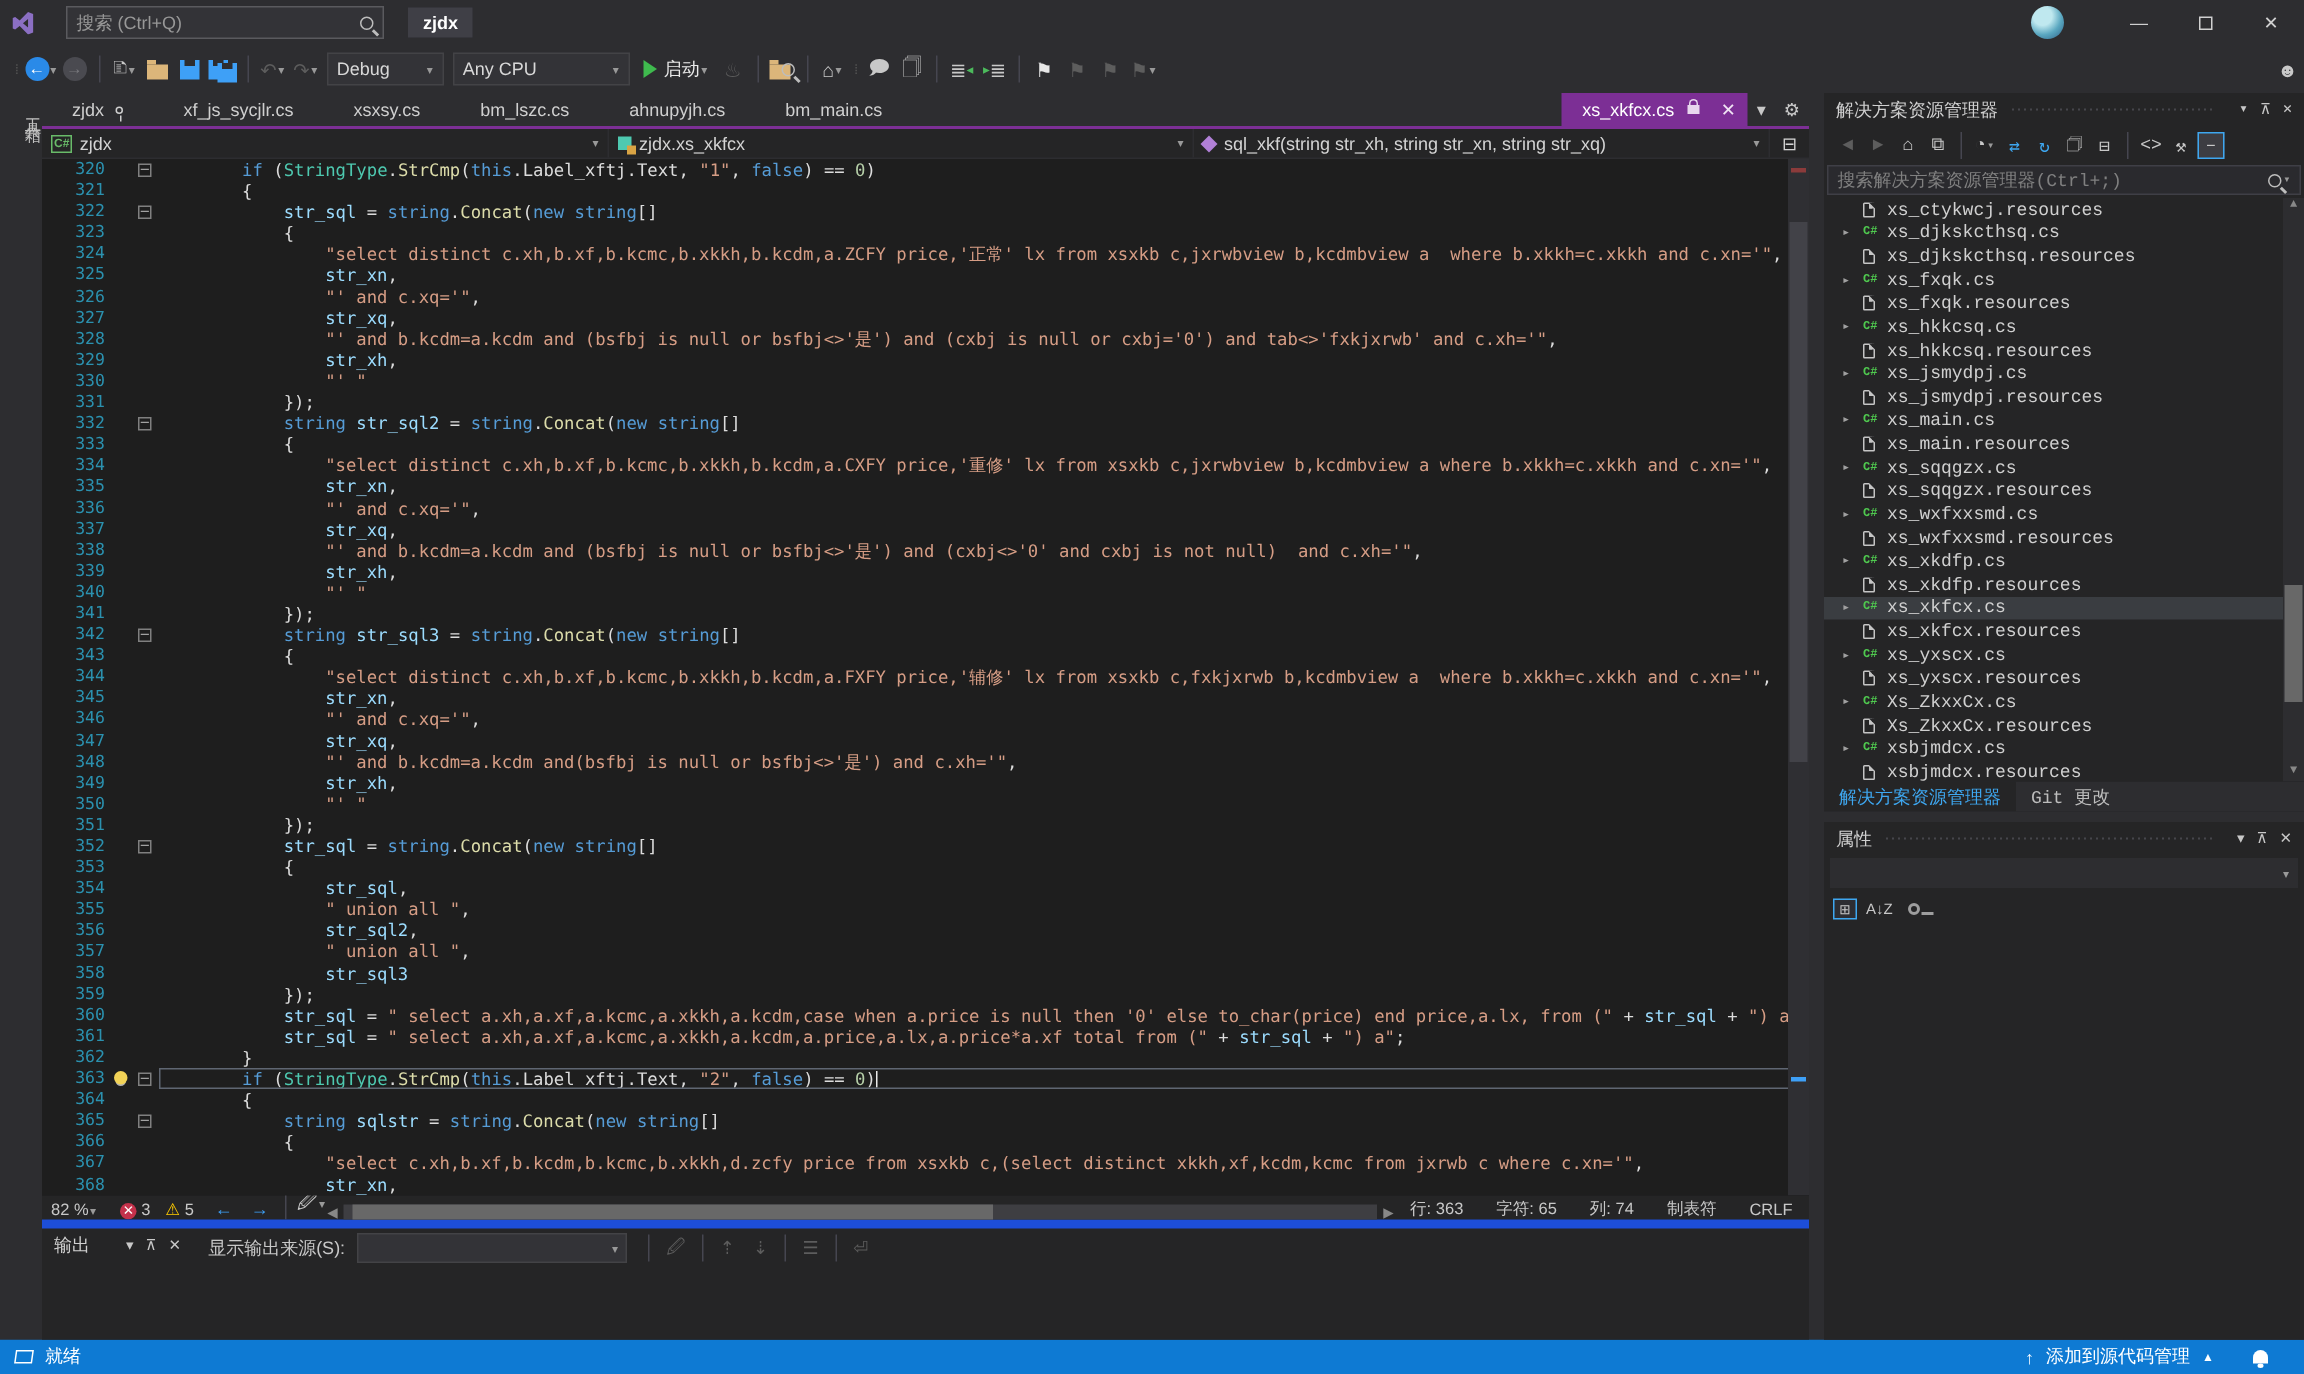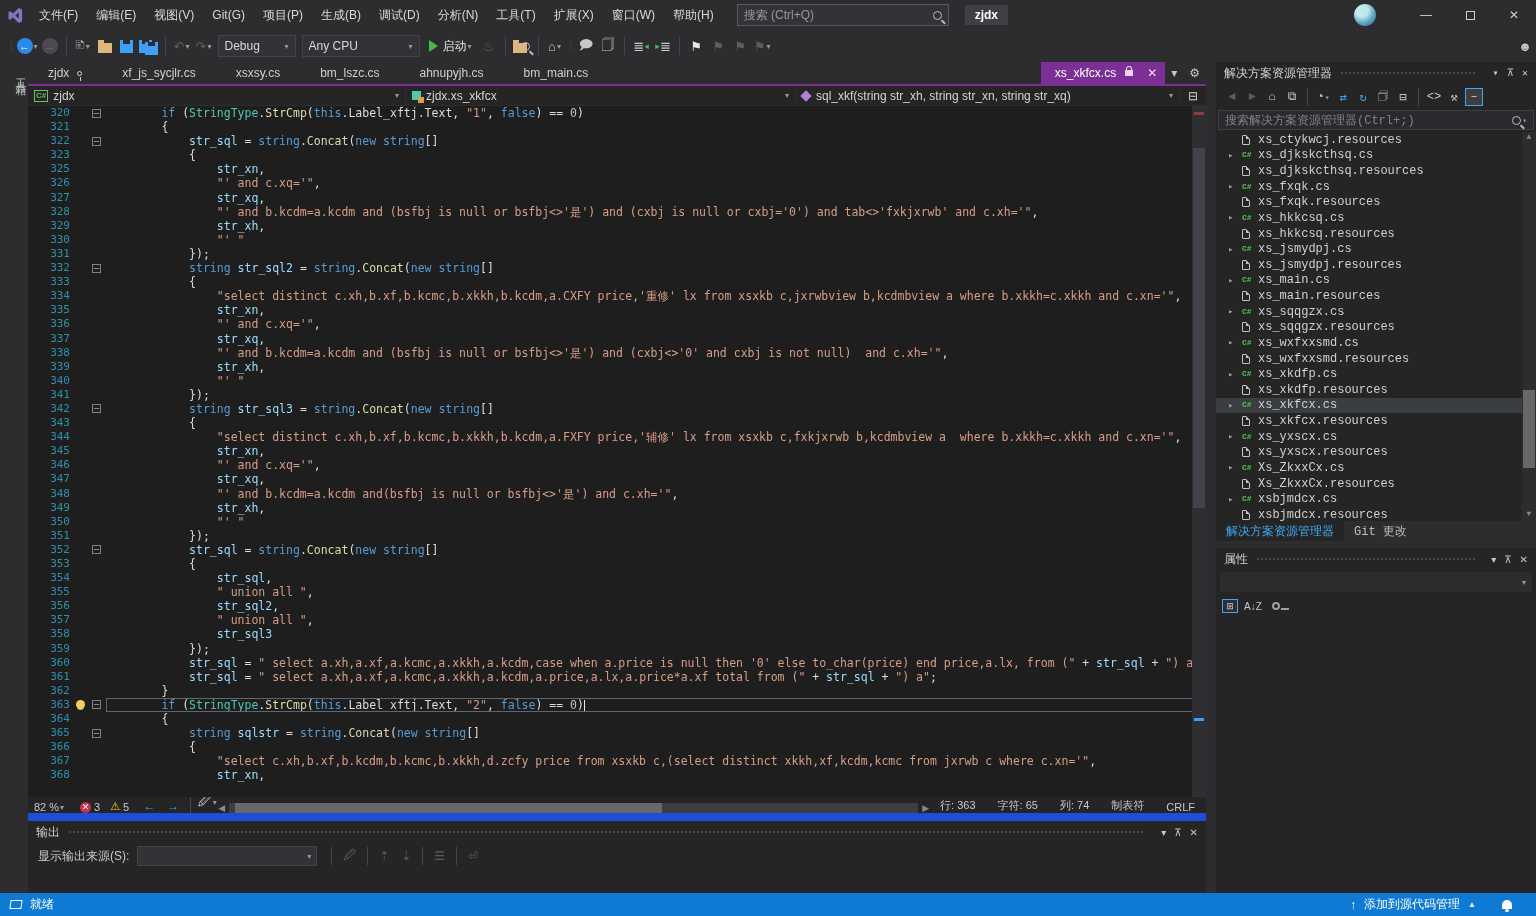--- a/index.html
+++ b/index.html
@@ -104,21 +104,21 @@
   #zoom-combo { display:flex; align-items:center; padding:0 6px; }
   .errball { width:11px; height:11px; border-radius:50%; background:#c4314b; color:#fff; font-size:9px;
     line-height:11px; text-align:center; margin:0 3px 0 10px; }
   .warntri { color:#fc0; font-size:11px; margin:0 3px 0 10px; }
   .navarrow { color:#3ea0f7; margin:0 6px; font-size:12px; }
   #hsb { flex:1; height:10px; background:#3e3e42; margin:0 4px; position:relative; }
   #hsb-thumb { position:absolute; left:6px; top:0; height:10px; width:62%; background:#686868; }
   .edbar-item { margin:0 11px; white-space:nowrap; }
 
   
-  #outpanel { border-top:8px solid #1d4ed8; background:#252526; flex:1; display:flex; flex-direction:column; }
+  #outpanel { border-top:6px solid #1d4ed8; background:#252526; flex:1; display:flex; flex-direction:row; }
   .panel-title { height:22px; display:flex; align-items:center; padding:0 8px; color:#d0d0d0; }
   .dots { flex:1; height:5px; margin:0 8px;
     background-image:radial-gradient(#46464c 1px, transparent 1px); background-size:4px 4px; }
   .title-btn { margin-left:8px; color:#c8c8c8; font-size:10px; }
   #out-toolbar { height:26px; display:flex; align-items:center; padding:0 10px; color:#c8c8c8; }
   #out-combo { width:180px; height:20px; background:#333337; border:1px solid #434346;
     display:flex; align-items:center; padding:0 5px; margin-left:8px; }
   #out-combo .caret { margin-left:auto; }
   .outi { color:#5d5d5d; font-size:12px; margin:0 6px; }
 
@@ -170,34 +170,20 @@
 </style>
 </head>
 <body>
 
 <div id="titlebar">
   <span id="vs-logo">
     <svg width="17" height="15" viewBox="0 0 16 15">
         <path fill="#8b6fc3" d="M11.2 0 5.6 5.6 2.6 3.3 1 4v7l1.6.7 3-2.3 5.6 5.6 3.4-1.4V1.4Z M11.2 4.6v5.8L7.8 7.5Z"></path>
       </svg>
   </span>
-  <span id="menu-bar" style="display: inline-flex;">
-      <span class="menu-item">文件(F)</span>
-      <span class="menu-item">编辑(E)</span>
-      <span class="menu-item">视图(V)</span>
-      <span class="menu-item">Git(G)</span>
-      <span class="menu-item">项目(P)</span>
-      <span class="menu-item">生成(B)</span>
-      <span class="menu-item">调试(D)</span>
-      <span class="menu-item">分析(N)</span>
-      <span class="menu-item">工具(T)</span>
-      <span class="menu-item">扩展(X)</span>
-      <span class="menu-item">窗口(W)</span>
-      <span class="menu-item">帮助(H)</span>
-    </span>
   <div id="search-box">
     <span class="ph">搜索 (Ctrl+Q)</span>
     <span class="mag"></span>
   </div>
   <span id="solution-badge">zjdx</span>
   <span class="spacer"></span>
   <span id="avatar"></span>
   <span class="winbtn">—</span>
   <span class="winbtn" id="win-restore">
       <span></span>
@@ -322,20 +308,21 @@
       </div>
       <div class="nav-seg" style="border-right:none;padding:0 8px">⊟</div>
     </div>
 
     <div id="editor">
       <div id="code-lines">
           <div class="line"><span class="ln">320</span><span class="glyph"></span><span class="foldc"><span class="foldbox">–</span></span><span class="codewrap"><span>        </span><span class="k">if</span><span class="p"> (</span><span class="t">StringType</span><span class="p">.</span><span class="m">StrCmp</span><span class="p">(</span><span class="k">this</span><span class="p">.</span><span class="p">Label_xftj</span><span class="p">.</span><span class="p">Text</span><span class="p">, </span><span class="s">"1"</span><span class="p">, </span><span class="k">false</span><span class="p">) == </span><span class="num">0</span><span class="p">)</span></span></div>
           <div class="line"><span class="ln">321</span><span class="glyph"></span><span class="foldc"></span><span class="codewrap"><span>        </span><span class="p">{</span></span></div>
           <div class="line"><span class="ln">322</span><span class="glyph"></span><span class="foldc"><span class="foldbox">–</span></span><span class="codewrap"><span>            </span><span class="v">str_sql</span><span class="p"> = </span><span class="k">string</span><span class="p">.</span><span class="m">Concat</span><span class="p">(</span><span class="k">new</span><span class="p"> </span><span class="k">string</span><span class="p">[]</span></span></div>
           <div class="line"><span class="ln">323</span><span class="glyph"></span><span class="foldc"></span><span class="codewrap"><span>            </span><span class="p">{</span></span></div>
+          <div class="line"><span class="ln">324</span><span class="glyph"></span><span class="foldc"></span><span class="codewrap"><span>                </span><span class="s">"select distinct c.xh,b.xf,b.kcmc,b.xkkh,b.kcdm,a.ZCFY price,'正常' lx from xsxkb c,jxrwbview b,kcdmbview a  where b.xkkh=c.xkkh and c.xn='"</span><span class="p">,</span></span></div>
           <div class="line"><span class="ln">325</span><span class="glyph"></span><span class="foldc"></span><span class="codewrap"><span>                </span><span class="v">str_xn</span><span class="p">,</span></span></div>
           <div class="line"><span class="ln">326</span><span class="glyph"></span><span class="foldc"></span><span class="codewrap"><span>                </span><span class="s">"' and c.xq='"</span><span class="p">,</span></span></div>
           <div class="line"><span class="ln">327</span><span class="glyph"></span><span class="foldc"></span><span class="codewrap"><span>                </span><span class="v">str_xq</span><span class="p">,</span></span></div>
           <div class="line"><span class="ln">328</span><span class="glyph"></span><span class="foldc"></span><span class="codewrap"><span>                </span><span class="s">"' and b.kcdm=a.kcdm and (bsfbj is null or bsfbj&lt;&gt;'是') and (cxbj is null or cxbj='0') and tab&lt;&gt;'fxkjxrwb' and c.xh='"</span><span class="p">,</span></span></div>
           <div class="line"><span class="ln">329</span><span class="glyph"></span><span class="foldc"></span><span class="codewrap"><span>                </span><span class="v">str_xh</span><span class="p">,</span></span></div>
           <div class="line"><span class="ln">330</span><span class="glyph"></span><span class="foldc"></span><span class="codewrap"><span>                </span><span class="s">"' "</span></span></div>
           <div class="line"><span class="ln">331</span><span class="glyph"></span><span class="foldc"></span><span class="codewrap"><span>            </span><span class="p">});</span></span></div>
           <div class="line"><span class="ln">332</span><span class="glyph"></span><span class="foldc"><span class="foldbox">–</span></span><span class="codewrap"><span>            </span><span class="k">string</span><span class="p"> </span><span class="v">str_sql2</span><span class="p"> = </span><span class="k">string</span><span class="p">.</span><span class="m">Concat</span><span class="p">(</span><span class="k">new</span><span class="p"> </span><span class="k">string</span><span class="p">[]</span></span></div>
           <div class="line"><span class="ln">333</span><span class="glyph"></span><span class="foldc"></span><span class="codewrap"><span>            </span><span class="p">{</span></span></div>
           <div class="line"><span class="ln">334</span><span class="glyph"></span><span class="foldc"></span><span class="codewrap"><span>                </span><span class="s">"select distinct c.xh,b.xf,b.kcmc,b.xkkh,b.kcdm,a.CXFY price,'重修' lx from xsxkb c,jxrwbview b,kcdmbview a where b.xkkh=c.xkkh and c.xn='"</span><span class="p">,</span></span></div>

